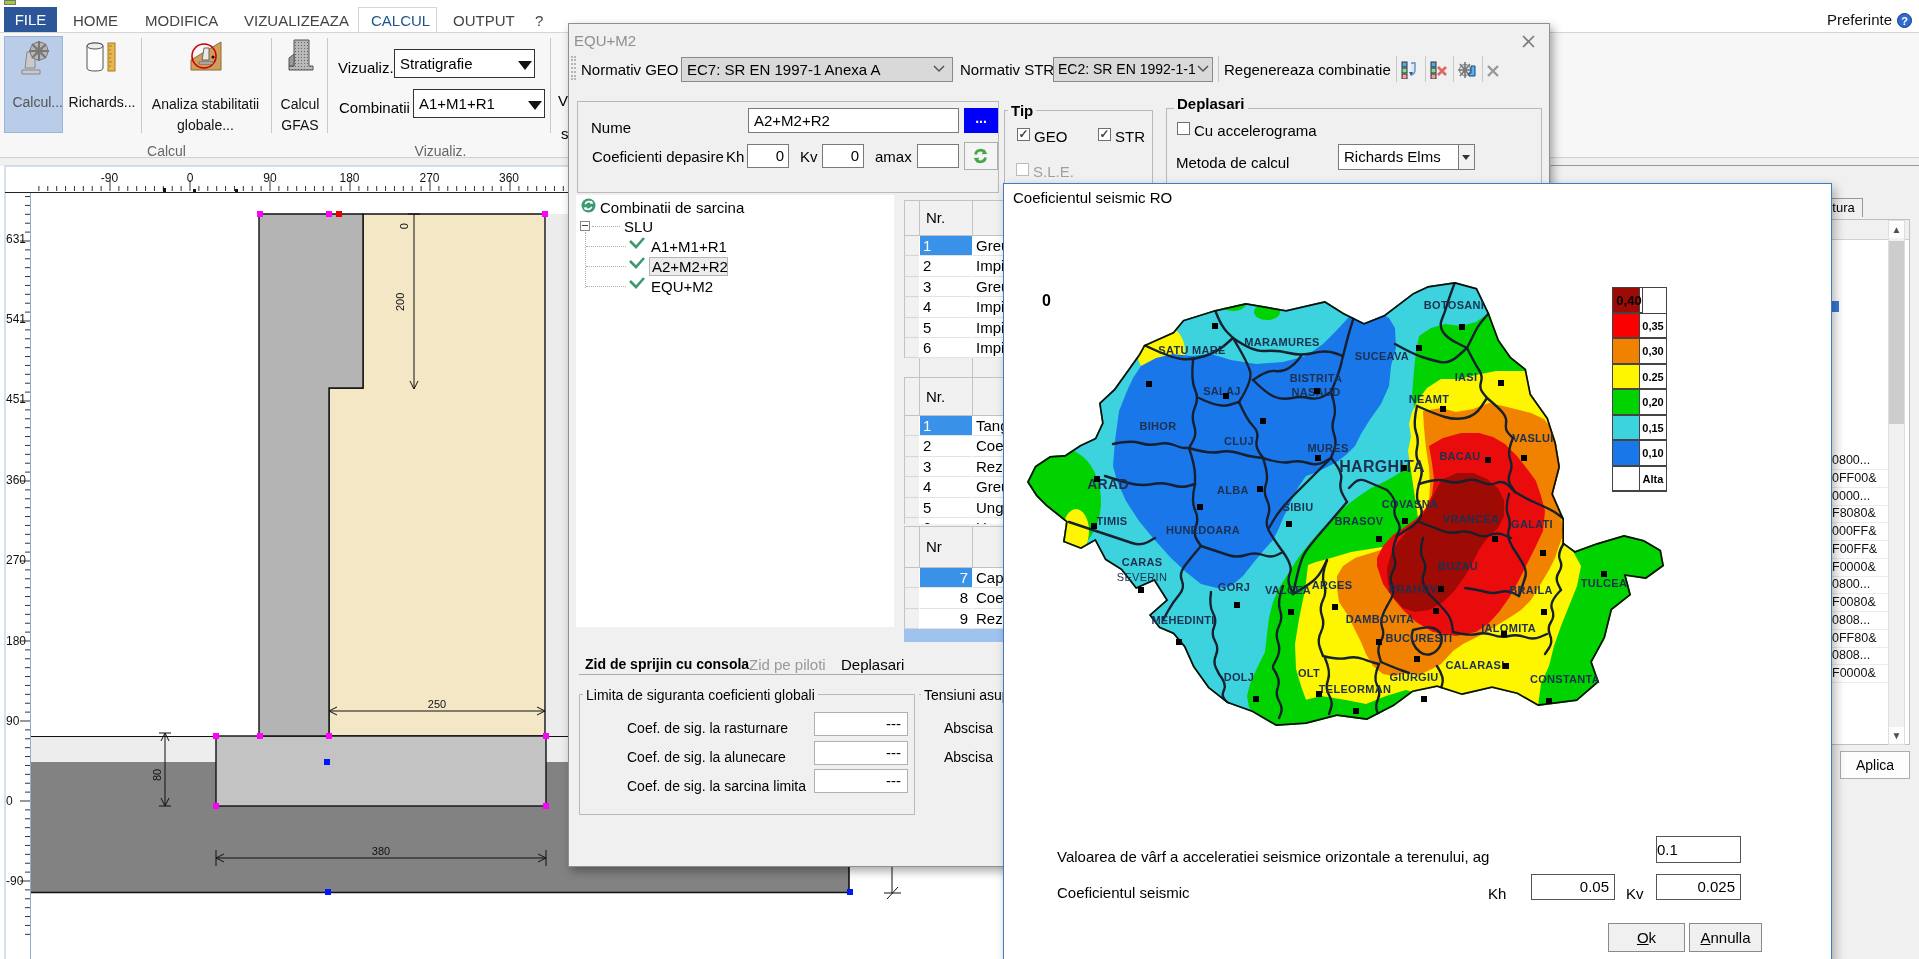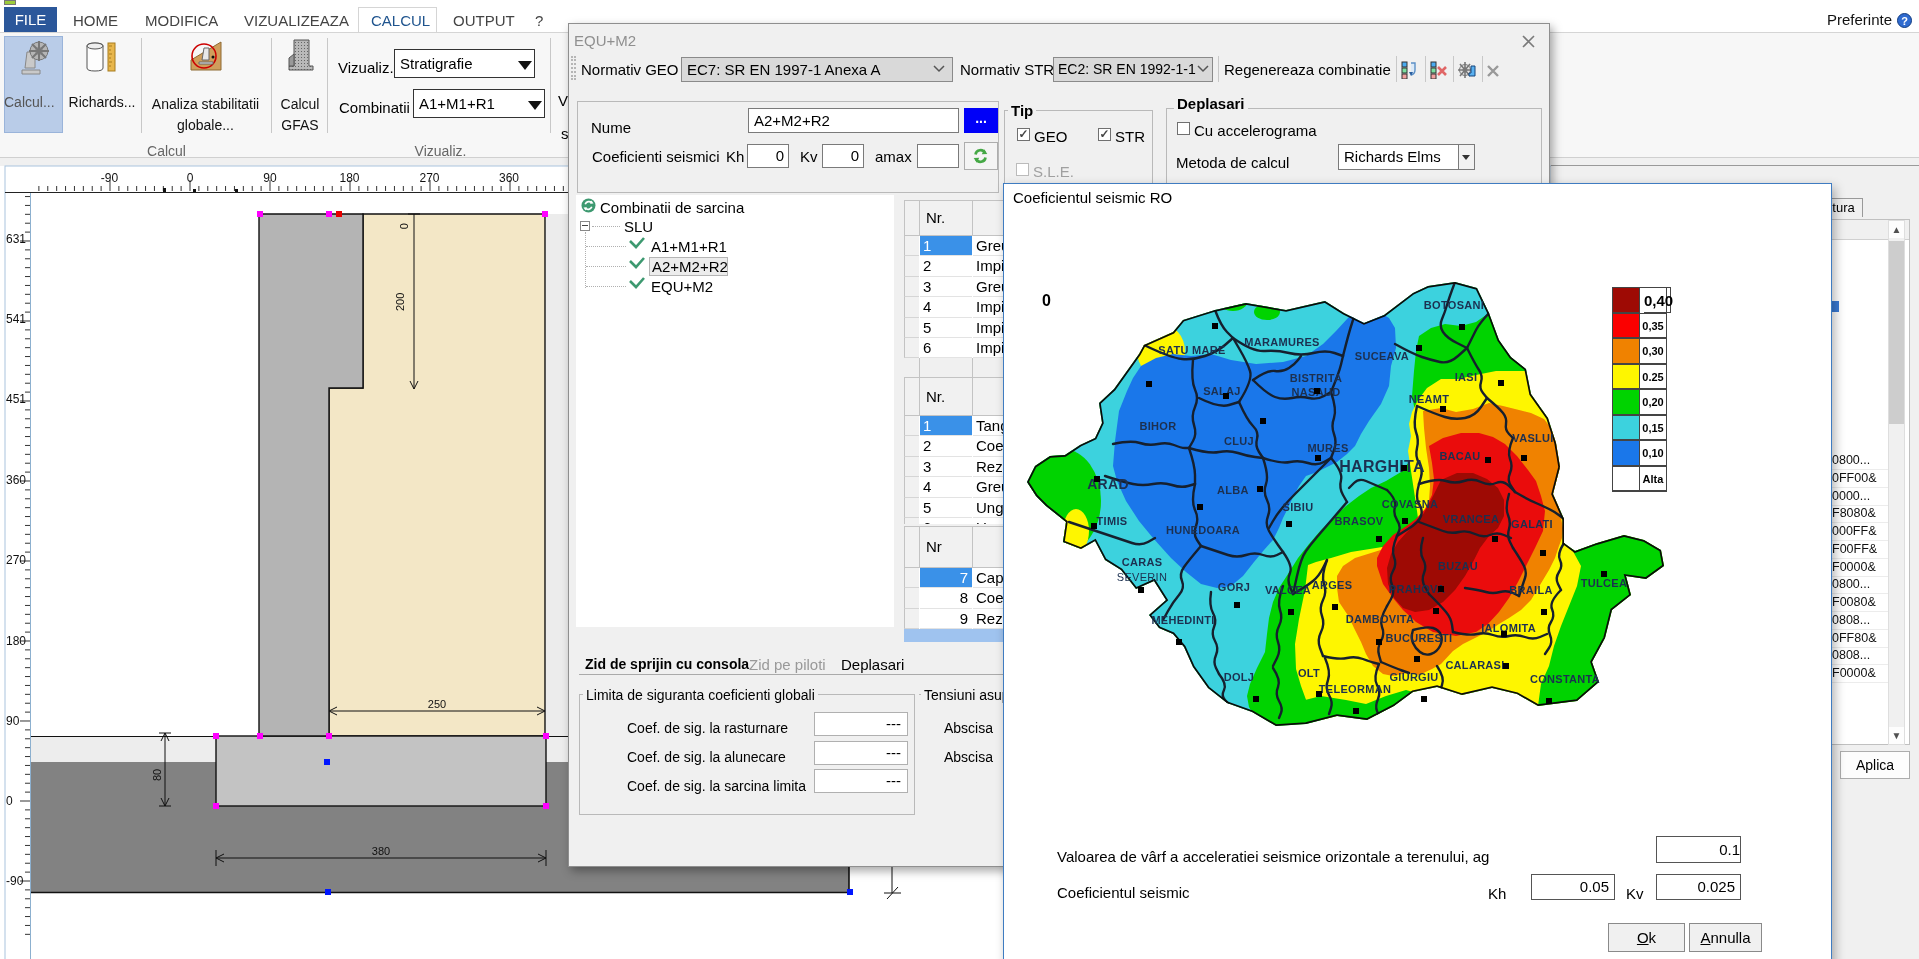--- a/index.html
+++ b/index.html
@@ -31,21 +31,21 @@
 
   <div class="abs" style="left:4px;top:3px;width:59px;height:97px;background:#b9cce8;border:1px solid #9ab4da"></div>
   <svg class="abs" style="left:14px;top:7px" width="40" height="38" viewBox="0 0 40 38">
     <path d="M8 30 L26 30 L26 34 L8 34 Z M11 28 L21 28 L21 12 L13 12 Z" fill="#c9c9c9" stroke="#888"></path>
     <circle cx="25" cy="11" r="9" fill="#b5b5b5" stroke="#777"></circle>
     <circle cx="25" cy="11" r="3.5" fill="#f7f7f7" stroke="#777"></circle>
     <g stroke="#777" stroke-width="2">
         <path d="M25 1 L25 21 M15 11 L35 11 M18 4 L32 18 M32 4 L18 18" fill="none"></path>
       </g>
   </svg>
-  <div class="abs" style="left:4px;top:61px;width:59px;text-align:left;font-size:14px;color:#555">Calcul...</div>
+  <div class="abs" style="left:4px;top:61px;width:59px;text-align:right;font-size:14px;color:#555">Calcul...</div>
 
   <svg class="abs" style="left:84px;top:8px" width="38" height="34" viewBox="0 0 38 34">
     <rect x="24" y="2" width="7" height="28" fill="#e8b64c" stroke="#a77d1e"></rect>
     <path d="M25 5h3M25 9h2M25 13h3M25 17h2M25 21h3M25 25h2" stroke="#a77d1e" stroke-width="1"></path>
     <path d="M3 5 Q3 2 11 2 Q19 2 19 5 L19 27 Q19 30 11 30 Q3 30 3 27 Z" fill="#fdfdfd" stroke="#555"></path>
     <ellipse cx="11" cy="5" rx="8" ry="3" fill="#eee" stroke="#555"></ellipse>
   </svg>
   <div class="abs" style="left:60px;top:61px;width:84px;text-align:center;font-size:14px;color:#111">Richards...</div>
   <div class="sep" style="left:141px;top:5px;height:95px"></div>
 
@@ -389,21 +389,21 @@
   </svg>
   <div class="sep" style="left:913px;top:32px;height:26px"></div>
   <svg class="abs" style="left:918px;top:41px" width="12" height="12" viewBox="0 0 12 12">
       <path d="M1 1 L11 11 M11 1 L1 11" stroke="#999" stroke-width="2.4"></path>
     </svg>
   
   <div class="gb" style="left:8px;top:77px;width:422px;height:92px"></div>
   <div class="lbl" style="left:22px;top:95px">Nume</div>
   <div class="in" style="left:179px;top:84px;width:211px;height:25px;line-height:23px;padding-left:5px">A2+M2+R2</div>
   <div class="abs" style="left:395px;top:84px;width:34px;height:25px;background:#0000f8;color:#fff;font-size:14px;text-align:center;line-height:20px;font-weight:bold">...</div>
-  <div class="lbl" style="left:23px;top:124px">Coeficienti seismici</div>
+  <div class="lbl" style="left:23px;top:124px">Coeficienti depasire</div>
   <div class="lbl" style="left:157px;top:124px">Kh</div>
   <div class="in" style="left:178px;top:120px;width:42px;height:24px;line-height:22px;text-align:right;padding-right:4px">0</div>
   <div class="lbl" style="left:231px;top:124px">Kv</div>
   <div class="in" style="left:253px;top:120px;width:42px;height:24px;line-height:22px;text-align:right;padding-right:4px">0</div>
   <div class="lbl" style="left:306px;top:124px">amax</div>
   <div class="in" style="left:348px;top:120px;width:42px;height:24px"></div>
   <div class="abs" style="left:395px;top:118px;width:34px;height:28px;background:#f4f4f4;border:1px solid #adadad"></div>
   <svg class="abs" style="left:403px;top:124px" width="17" height="16" viewBox="0 0 17 16">
     <path d="M3.5 6.5 A5 5 0 0 1 13 5" stroke="#45a845" stroke-width="2.6" fill="none"></path>
       <path d="M13.5 9.5 A5 5 0 0 1 4 11" stroke="#45a845" stroke-width="2.6" fill="none"></path>
@@ -715,38 +715,38 @@
       <div class="abs" style="left:312px;top:507px;width:6px;height:6px;background:#000"></div>
       <div class="abs" style="left:249px;top:512px;width:6px;height:6px;background:#000"></div>
       <div class="abs" style="left:417px;top:512px;width:6px;height:6px;background:#000"></div>
       <div class="abs" style="left:349px;top:524px;width:6px;height:6px;background:#000"></div>
       <div class="abs" style="left:542px;top:514px;width:6px;height:6px;background:#000"></div>
     </div>
 
   <div class="abs" style="left:608px;top:103px;width:55px;height:205px;background:#fff;border:1px solid #444"></div>
   <div id="legend">
       <div class="abs" style="left:608px;top:103px;width:28px;height:25.5px;background:#9e0a04;border:1px solid #444"></div>
-      <div class="abs" style="left:640px;top:103px;width:27px;height:25.5px;border:1px solid #444;border-left:none;font-size:15px;font-weight:bold;line-height:25px;text-align:center">0,40</div>
+      <div class="abs" style="left:612px;top:103px;width:27px;height:25.5px;border:1px solid #444;border-left:none;font-size:13px;font-weight:bold;line-height:25px;text-align:center">0,40</div>
       <div class="abs" style="left:608px;top:128.5px;width:28px;height:25.5px;background:#fb0000;border:1px solid #444"></div>
       <div class="abs" style="left:636px;top:128.5px;width:27px;height:25.5px;border:1px solid #444;border-left:none;font-size:11px;font-weight:bold;line-height:25px;text-align:center">0,35</div>
       <div class="abs" style="left:608px;top:154px;width:28px;height:25.5px;background:#f08200;border:1px solid #444"></div>
       <div class="abs" style="left:636px;top:154px;width:27px;height:25.5px;border:1px solid #444;border-left:none;font-size:11px;font-weight:bold;line-height:25px;text-align:center">0,30</div>
       <div class="abs" style="left:608px;top:179.5px;width:28px;height:25.5px;background:#fef600;border:1px solid #444"></div>
       <div class="abs" style="left:636px;top:179.5px;width:27px;height:25.5px;border:1px solid #444;border-left:none;font-size:11px;font-weight:bold;line-height:25px;text-align:center">0.25</div>
       <div class="abs" style="left:608px;top:205px;width:28px;height:25.5px;background:#00d300;border:1px solid #444"></div>
       <div class="abs" style="left:636px;top:205px;width:27px;height:25.5px;border:1px solid #444;border-left:none;font-size:11px;font-weight:bold;line-height:25px;text-align:center">0,20</div>
       <div class="abs" style="left:608px;top:230.5px;width:28px;height:25.5px;background:#3cd2de;border:1px solid #444"></div>
       <div class="abs" style="left:636px;top:230.5px;width:27px;height:25.5px;border:1px solid #444;border-left:none;font-size:11px;font-weight:bold;line-height:25px;text-align:center">0,15</div>
       <div class="abs" style="left:608px;top:256px;width:28px;height:25.5px;background:#1a77ea;border:1px solid #444"></div>
       <div class="abs" style="left:636px;top:256px;width:27px;height:25.5px;border:1px solid #444;border-left:none;font-size:11px;font-weight:bold;line-height:25px;text-align:center">0,10</div>
       <div class="abs" style="left:608px;top:281.5px;width:28px;height:25.5px;background:#ffffff;border:1px solid #444"></div>
       <div class="abs" style="left:636px;top:281.5px;width:27px;height:25.5px;border:1px solid #444;border-left:none;font-size:11px;font-weight:bold;line-height:25px;text-align:center">Alta</div>
     </div>
   <div class="lbl" style="left:53px;top:664px">Valoarea de vârf a acceleratiei seismice orizontale a terenului, ag</div>
-  <div class="in" style="left:652px;top:652px;width:85px;height:27px;line-height:25px;text-align:right;padding-right:0;border-color:#555">0.1</div>
+  <div class="in" style="left:652px;top:652px;width:85px;height:27px;line-height:25px;padding-right:0;border-color:#555">0.1</div>
   <div class="lbl" style="left:53px;top:700px">Coeficientul seismic</div>
   <div class="lbl" style="left:484px;top:701px">Kh</div>
   <div class="in" style="left:527px;top:690px;width:84px;height:26px;line-height:24px;text-align:right;padding-right:5px;border-color:#555">0.05</div>
   <div class="lbl" style="left:622px;top:701px">Kv</div>
   <div class="in" style="left:652px;top:690px;width:85px;height:26px;line-height:24px;text-align:right;padding-right:5px;border-color:#555">0.025</div>
   <div class="abs" style="left:604px;top:739px;width:77px;height:29px;background:#f0f0f0;border:1px solid #8a8a8a;font-size:15px;text-align:center;line-height:27px"><span style="text-decoration:underline">O</span>k</div>
   <div class="abs" style="left:685px;top:739px;width:73px;height:29px;background:#f0f0f0;border:1px solid #8a8a8a;font-size:15px;text-align:center;line-height:27px"><span style="text-decoration:underline">A</span>nnulla</div>
 </div>
 
 </body></html>

